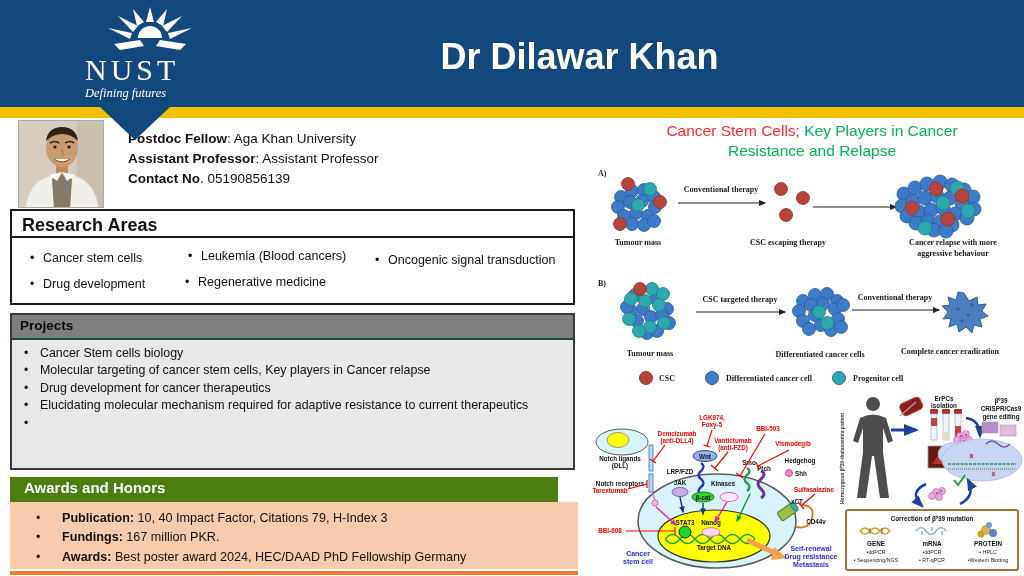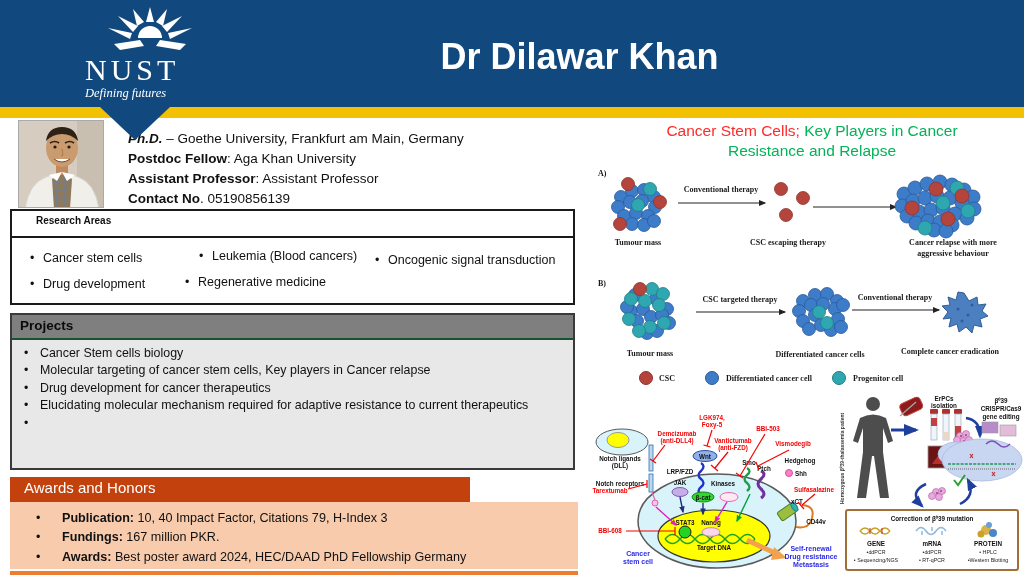--- a/index.html
+++ b/index.html
@@ -17,33 +17,33 @@
   .logo-tag{font-family:"Liberation Serif",serif;font-style:italic;font-size:12.5px;line-height:14px}
 
   
   .photo{position:absolute;left:18px;top:120px;width:86px;height:88px;border:1px solid #aaa;background:#cfc6ba;overflow:hidden}
   .pinfo{position:absolute;left:128px;top:129px;width:450px;font-size:13.5px;line-height:20px;color:#111}
   .pinfo b{font-weight:bold}
   .bi{font-style:italic;font-weight:bold}
 
   
   .ra{position:absolute;left:10px;top:209px;width:565px;height:96px;border:2px solid #1a1a1a;background:#fff}
-  .ra-h{height:27px;border-bottom:2px solid #1a1a1a;font-size:10px;font-weight:bold;padding:4px 0 0 24px;color:#111}
+  .ra-h{height:27px;border-bottom:2px solid #1a1a1a;font-size:18px;font-weight:bold;padding:4px 0 0 10px;color:#111}
   .ra-item{position:absolute;font-size:12.5px;color:#111;white-space:nowrap}
   .blt{display:inline-block;width:13px;color:#111}
 
   
   .pj{position:absolute;left:10px;top:313px;width:565px;height:157px;border:2px solid #3a3a3a;background:#E8E8E8}
   .pj-h{height:25px;background:#7F7F7F;border-bottom:2px solid #14532d;font-size:13.5px;font-weight:bold;color:#0a0a0a;padding:3px 0 0 8px}
   .pj-body{padding:5px 10px 0 8px}
   .pj-item{position:relative;padding-left:20px;font-size:12.4px;line-height:17.4px;color:#111;text-align:justify}
   .pj-item .blt{position:absolute;left:4px}
 
   
-  .aw-h{position:absolute;left:10px;top:477px;width:460px;height:25px;background:#c2410c;color:#fff;font-size:15px;font-weight:normal;padding:2px 0 0 14px}
+  .aw-h{position:absolute;left:10px;top:477px;width:548px;height:25px;background:#4d7c0f;color:#fff;font-size:15px;font-weight:bold;padding:2px 0 0 14px}
   .aw-b{position:absolute;left:10px;top:502px;width:568px;height:67px;background:#F8CBAD;padding-top:7px}
   .aw-item{position:relative;padding-left:52px;font-size:12.6px;line-height:19.4px;color:#111}
   .aw-item .blt{position:absolute;left:26px}
   .aw-strip{position:absolute;left:10px;top:571px;width:568px;height:4px;background:#ED7D31}
 
   
   .fig-title{position:absolute;left:600px;top:121px;width:424px;text-align:center;font-size:15.5px;line-height:20px;font-weight:500}
   .fig-red{color:#FF2A2A}
   .fig-green{color:#00B457}
   .panels{position:absolute;left:593px;top:166px}
@@ -104,31 +104,30 @@
       <circle cx="36" cy="26" r="1.6" fill="#241a10"></circle>
       <circle cx="50" cy="26" r="1.6" fill="#241a10"></circle>
       <path d="M43 28 l1 6 l-2 1" stroke="#a87848" stroke-width="1" fill="none"></path>
       <path d="M35 38 q8 6 16 0" fill="#fff" stroke="#7a4a2a" stroke-width="1"></path>
       <path d="M30 54 L43 51 L38 60 Z" fill="#fff"></path>
       <path d="M56 54 L43 51 L48 60 Z" fill="#fff"></path>
     </svg>
   </div>
 
   <div class="pinfo">
-    <div><b class="bi">Ph.D.</b><span> – Goethe University, Frankfurt am Main, Germany</span></div>
     <div><b>Postdoc Fellow</b><span>: Aga Khan University</span></div>
     <div><b>Assistant Professor</b><span>: Assistant Professor</span></div>
     <div><b>Contact No</b><span>. 05190856139</span></div>
   </div>
 
   <div class="ra">
     <div class="ra-h">Research Areas</div>
     <div class="ra-item" style="left:18px;top:40px"><span class="blt">•</span><span>Cancer stem cells</span></div>
     <div class="ra-item" style="left:18px;top:66px"><span class="blt">•</span><span>Drug development</span></div>
-    <div class="ra-item" style="left:187px;top:38px"><span class="blt">•</span><span>Leukemia (Blood cancers)</span></div>
+    <div class="ra-item" style="left:176px;top:38px"><span class="blt">•</span><span>Leukemia (Blood cancers)</span></div>
     <div class="ra-item" style="left:173px;top:64px"><span class="blt">•</span><span>Regenerative medicine</span></div>
     <div class="ra-item" style="left:363px;top:42px"><span class="blt">•</span><span>Oncogenic signal transduction</span></div>
   </div>
 
   <div class="pj">
     <div class="pj-h">Projects</div>
     <div class="pj-body">
       <div class="pj-item"><span class="blt">•</span><span>Cancer Stem cells biology</span></div>
       <div class="pj-item"><span class="blt">•</span><span>Molecular targeting of cancer stem cells, Key players in Cancer relapse</span></div>
       <div class="pj-item"><span class="blt">•</span><span>Drug development for cancer therapeutics</span></div>

